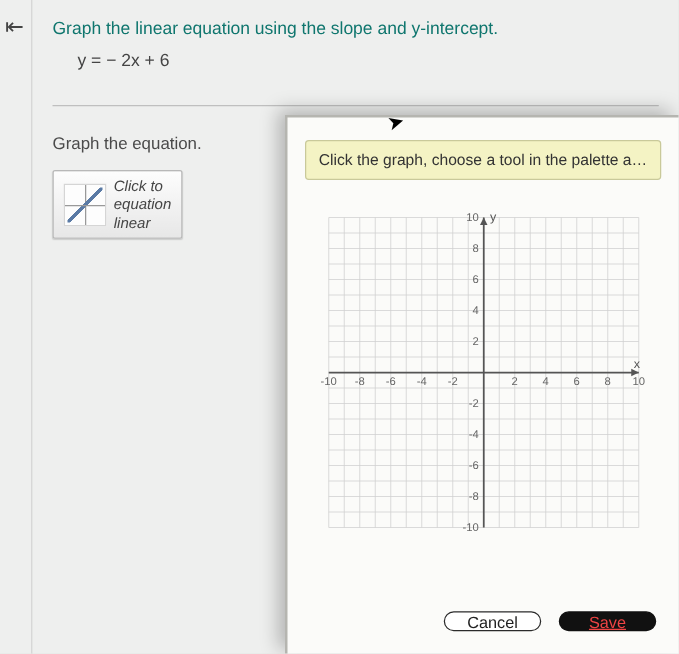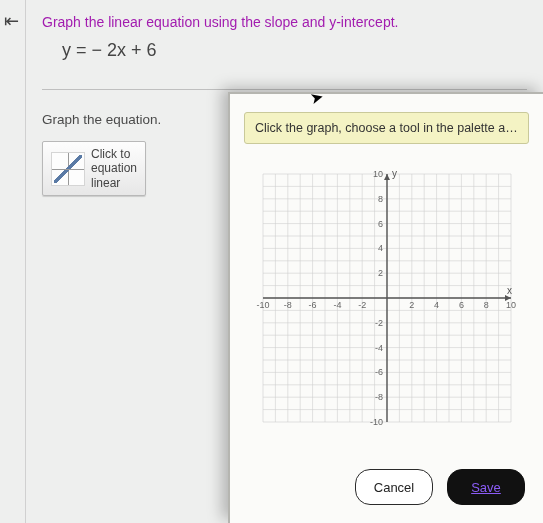--- a/index.html
+++ b/index.html
@@ -18,39 +18,40 @@
   .back-icon {
     position: absolute; top: 10px; left: 4px;
     font-size: 18px; color: #444;
     cursor: pointer;
   }
   .main {
     position: absolute; left: 26px; top: 0; right: 0; bottom: 0;
     background: #eeefee;
     padding: 14px 16px;
   }
-  .question { color: #a21caf; font-size: 14px; margin-bottom: 4px; }
-  .equation { margin-left: 20px; margin-top: 10px; font-size: 18px; color: #444; }
+  .question { color: #0f766e; font-size: 14px; margin-bottom: 4px; }
+  .equation { margin-left: 20px; margin-top: 10px; font-size: 14px; color: #444; }
   .divider {
     border-top: 1px solid #bfbfbf;
     margin-top: 28px;
   }
   .subprompt {
     margin-top: 22px;
     font-size: 13.5px; color: #4a4a4a;
   }
   .enlarge-btn {
     display: inline-flex; align-items: center;
     margin-top: 14px;
     background: linear-gradient(#fdfdfd, #e7e7e7);
     border: 1px solid #b8b8b8;
     border-radius: 2px;
     padding: 5px 8px;
     cursor: pointer;
     box-shadow: 0 1px 1px rgba(0,0,0,.15);
+    font-style: italic;
   }
   .enlarge-thumb {
     width: 34px; height: 34px; margin-right: 6px;
     position: relative;
     border: 1px solid #d5d5d5;
     background: #fdfdfd;
   }
   .enlarge-thumb::before, .enlarge-thumb::after {
     content: ""; position: absolute; background: #999;
   }
@@ -94,34 +95,34 @@
     margin: 18px auto 0 auto;
   }
   svg.grid { width: 100%; height: 100%; display: block; }
   .axis-label { font-size: 10px; fill: #555; }
   .tick-label { font-size: 9px; fill: #666; }
   .btn-row {
     position: absolute; bottom: 18px; right: 18px;
     display: flex; gap: 14px;
   }
   .btn {
-    min-width: 78px; height: 36px;
+    min-width: 78px; height: 16px;
     border-radius: 15px;
     font-size: 13px;
     display: inline-flex; align-items: center; justify-content: center;
     cursor: pointer;
   }
   .btn-cancel {
     background: #fff;
     border: 1px solid #2b2b2b;
     color: #222;
   }
   .btn-save {
     background: #111;
-    color: #8b5cf6;
+    color: #ef4444;
     border: 1px solid #111;
     text-decoration: underline;
   }
 </style>
 </head>
 <body>
 
 <div class="left-strip">
   <div class="back-icon">⇤</div>
 </div>

